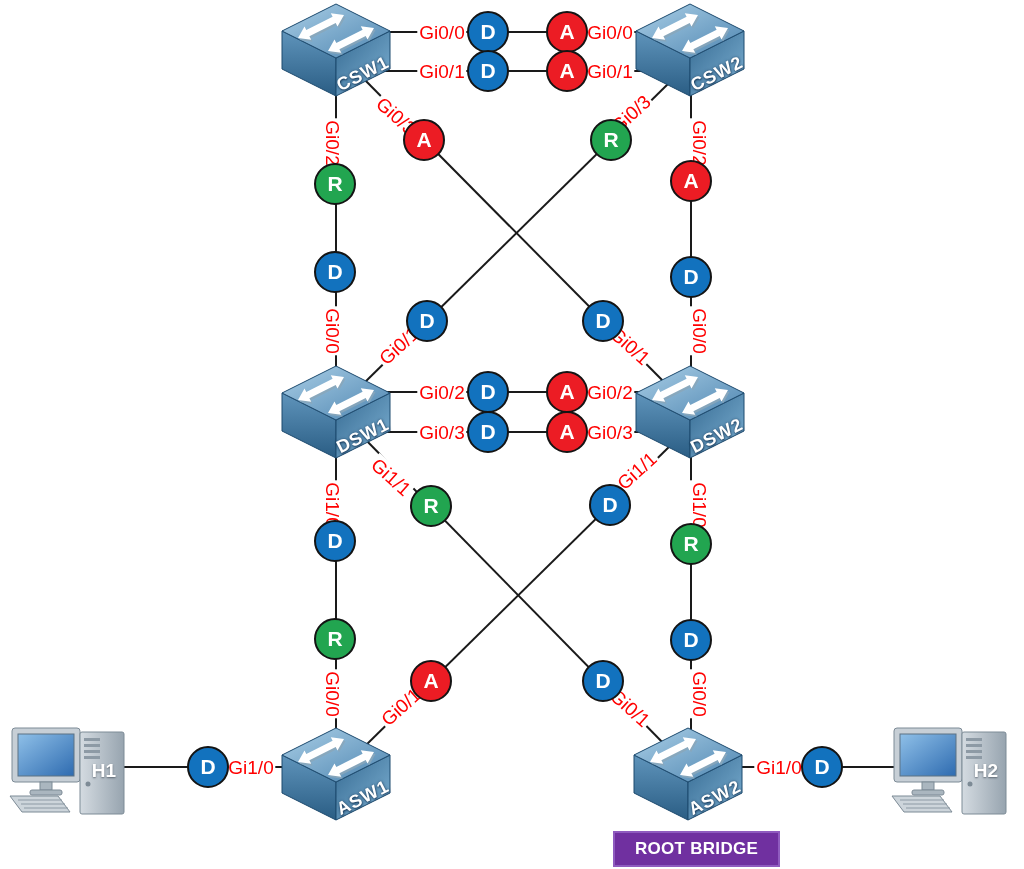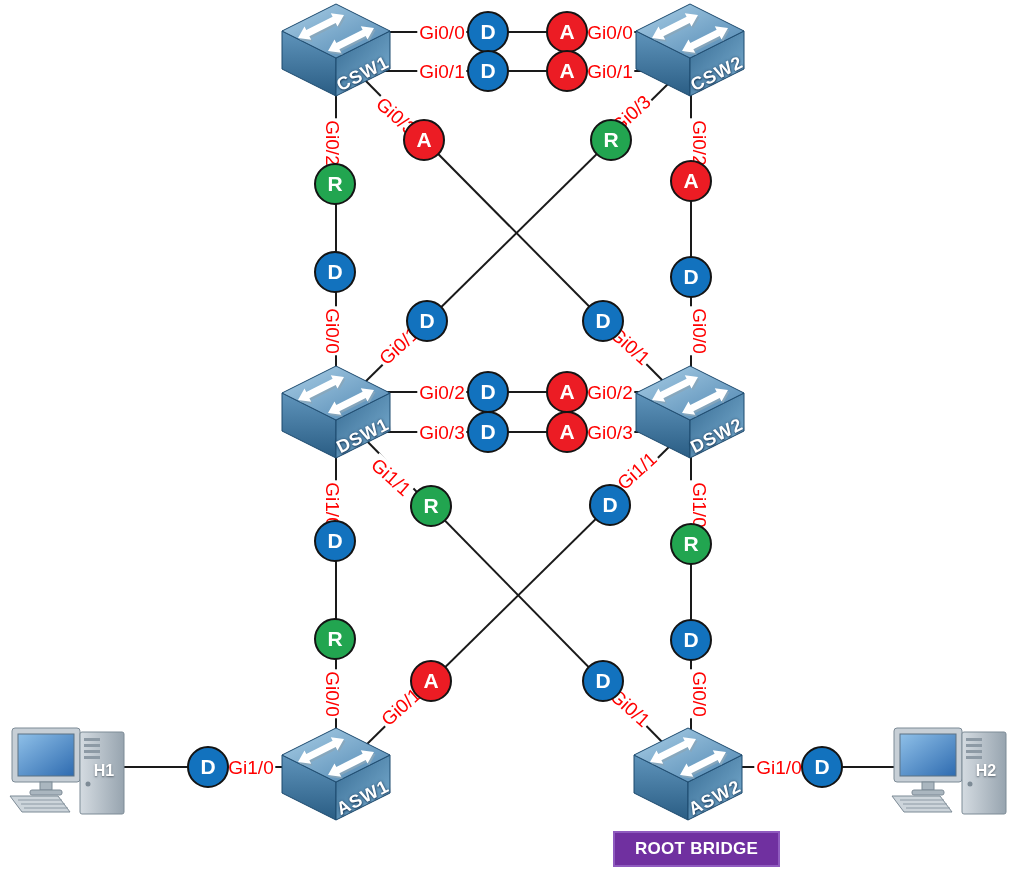--- a/index.html
+++ b/index.html
@@ -11,21 +11,21 @@
   .rot90 {transform:translate(-50%,-50%) rotate(90deg)}
   .rot45 {transform:translate(-50%,-50%) rotate(42deg)}
   .rotm45{transform:translate(-50%,-50%) rotate(-42deg)}
   .state{position:absolute;width:38px;height:38px;border-radius:50%;border:2px solid #141414;
          transform:translate(-50%,-50%);display:flex;align-items:center;justify-content:center;
          color:#fff;font-size:21px;font-weight:bold;z-index:4}
   .sD{background:#1272BE}.sA{background:#EC1C24}.sR{background:#22A550}
   .dev-name{position:absolute;transform:translate(-50%,-50%) rotate(-27deg);color:#fff;
             font-size:18px;font-weight:600;letter-spacing:1px;z-index:6;white-space:nowrap;
             text-shadow:0 1px 2px rgba(16,48,80,.9),0 0 3px rgba(16,48,80,.55)}
-  .host-name{position:absolute;transform:translate(-50%,-50%);color:#fff;font-size:16px;
+  .host-name{position:absolute;transform:translate(-50%,-50%);color:#fff;font-size:19px;
              font-weight:600;z-index:6;text-shadow:0 1px 2px rgba(40,50,60,.6)}
   .root-badge{position:absolute;left:613px;top:831px;width:167px;height:36px;box-sizing:border-box;
               background:#7030A0;border:2px solid #8F5BBF;display:flex;align-items:center;
               justify-content:center;color:#fff;font-weight:bold;font-size:17px;z-index:6;
               letter-spacing:.3px}
 </style>
 </head>
 <body>
 
 <div id="canvas">

